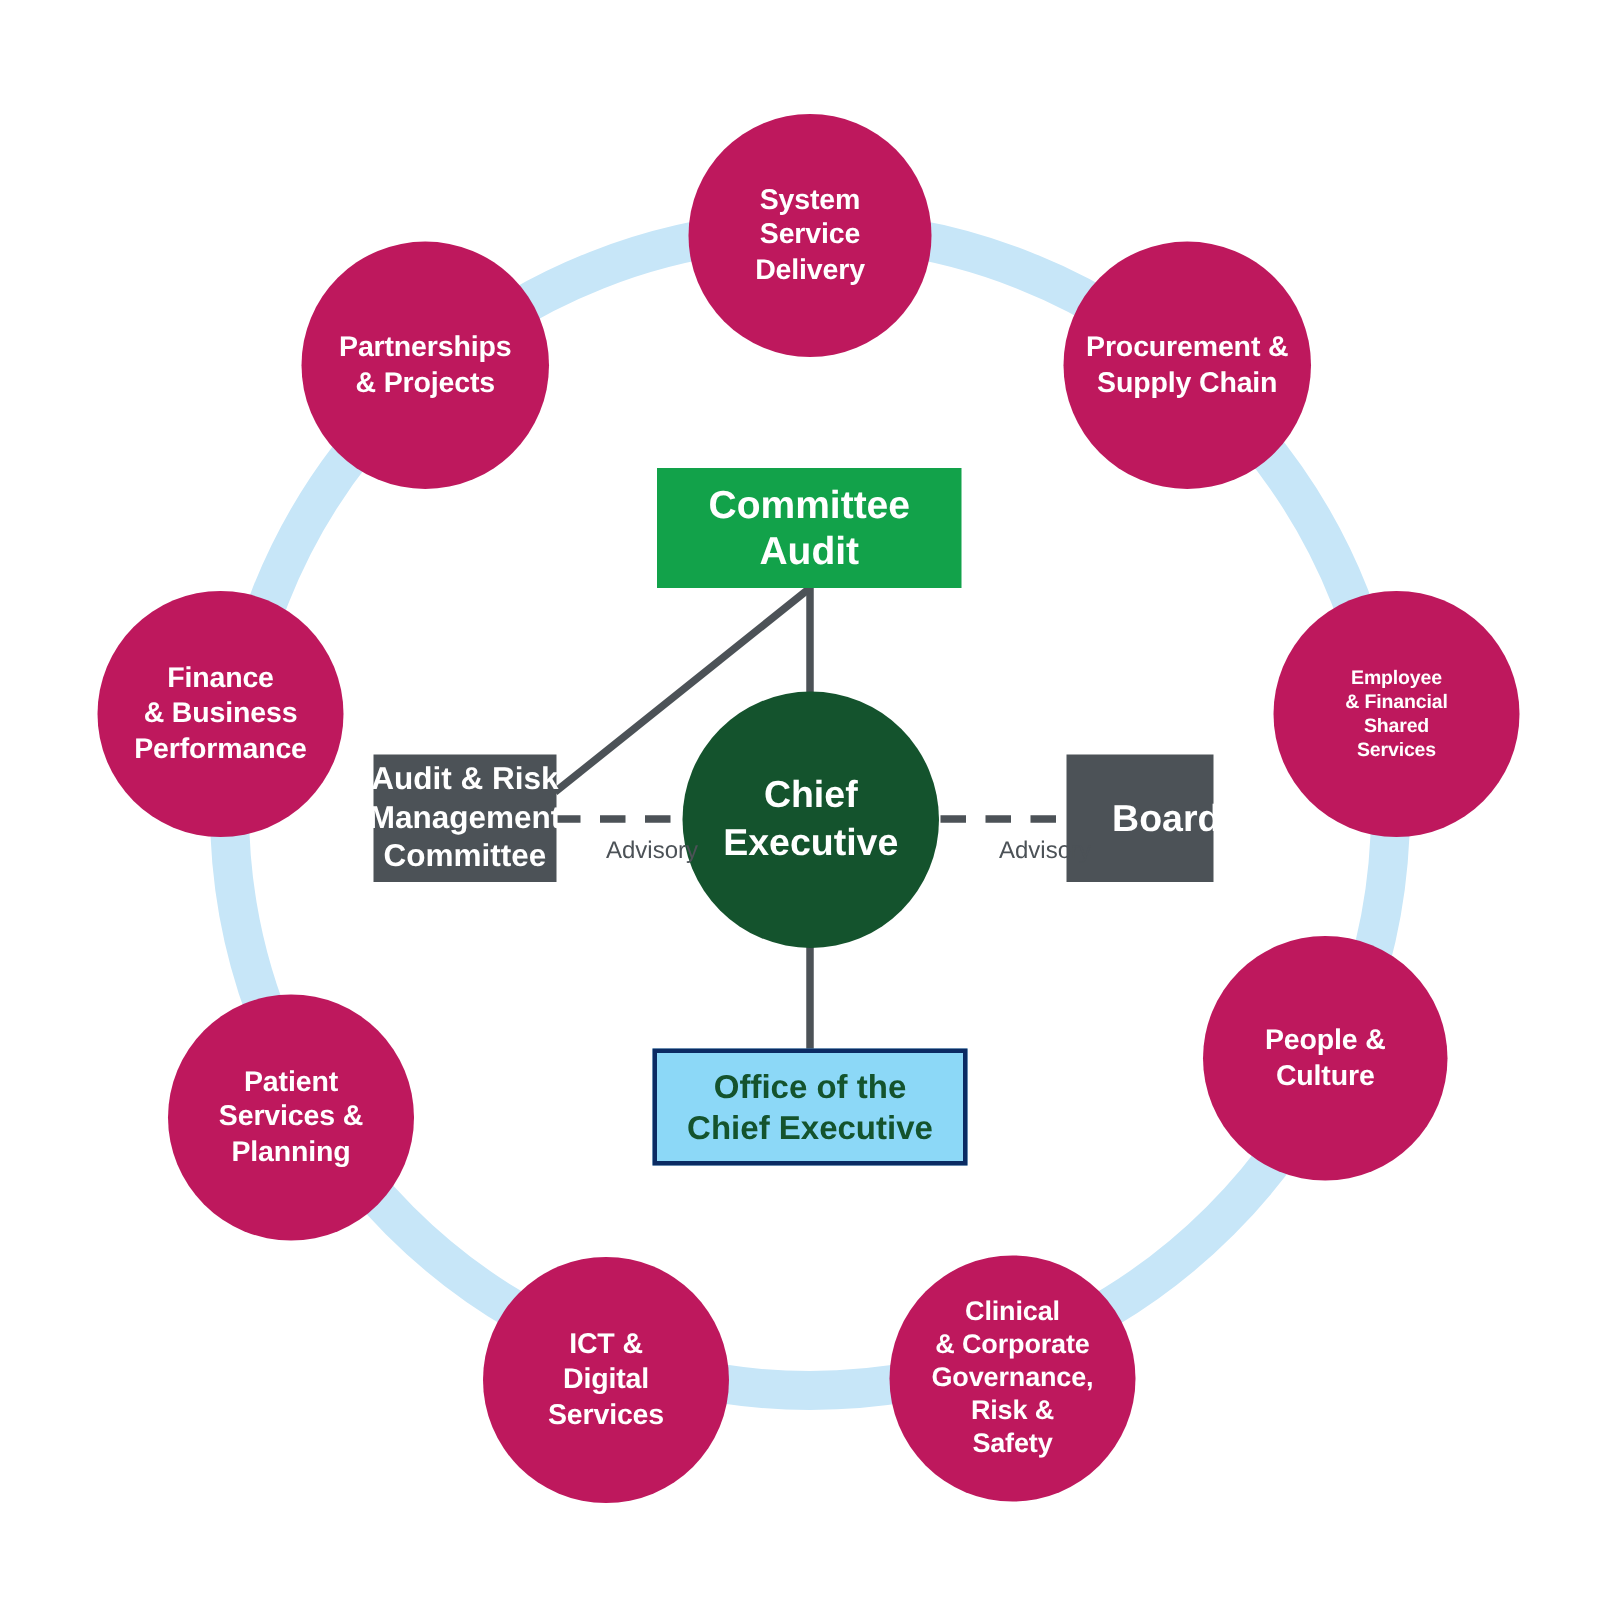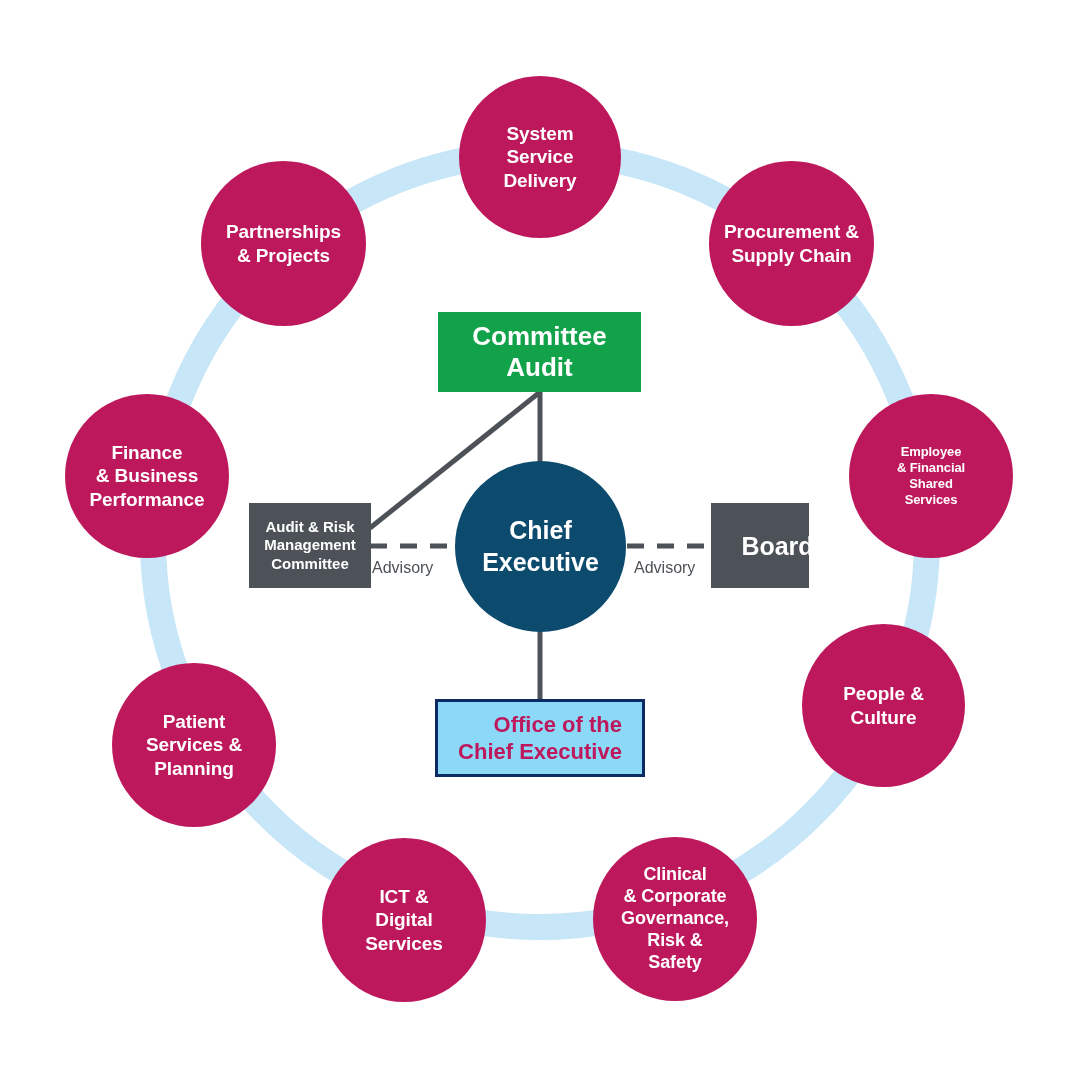--- a/index.html
+++ b/index.html
@@ -51,21 +51,21 @@
     line-height: 1.22;
     box-sizing: border-box;
     letter-spacing: -0.1px;
   }
   .node-circle span { display: block; padding: 0 8px; }
 
   
   .hub-circle {
     position: absolute;
     border-radius: 50%;
-    background: #0c4a6e;
+    background: #14532d;
     color: #ffffff;
     display: flex;
     align-items: center;
     justify-content: center;
     text-align: center;
     font-weight: bold;
     font-size: 25px;
     line-height: 1.25;
     box-sizing: border-box;
     z-index: 5;
@@ -84,46 +84,46 @@
     z-index: 4;
   }
   .box-audit {
     background: #12a24a;
     color: #ffffff;
     font-size: 26px;
   }
   .box-committee {
     background: #4c5257;
     color: #ffffff;
-    font-size: 15px;
+    font-size: 21px;
     line-height: 1.22;
   }
   .box-board {
     background: #4c5257;
     color: #ffffff;
     font-size: 25px;
     padding-left: 35px;
   }
   .box-office {
     background: #8cd8f7;
-    color: #be185d;
+    color: #14532d;
     border: 3px solid #0b2b63;
     font-size: 22px;
     line-height: 1.25;
-    text-align: right;
   }
 
   
   .edge-label {
     position: absolute;
     color: #4c5257;
     font-size: 16px;
     font-weight: normal;
     white-space: nowrap;
     z-index: 6;
+    margin-left: 32px;
   }
 </style>
 </head>
 <body>
 
 <div id="canvas">
 
   <div class="ring" style="left:140px; top:140px; width:800px; height:800px; border:26px solid #c7e6f8;"></div>
 
   <svg id="connectors" viewBox="0 0 1080 1080">

